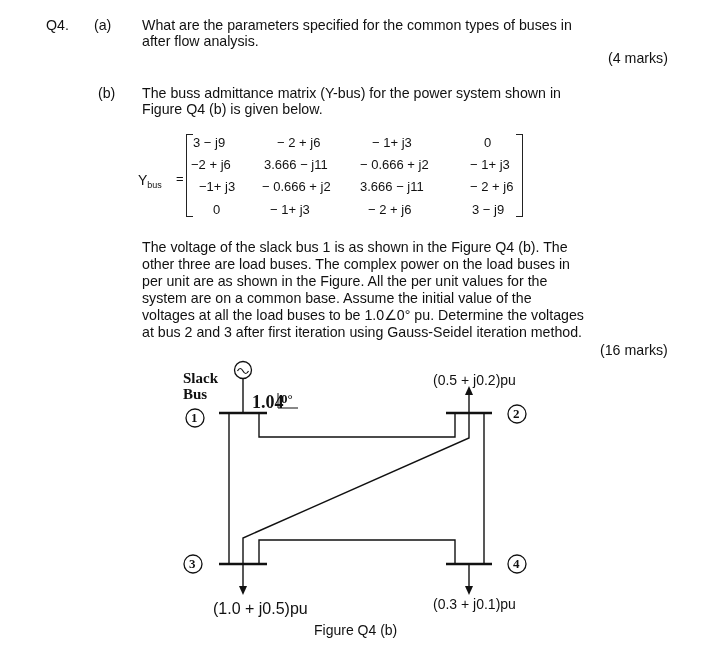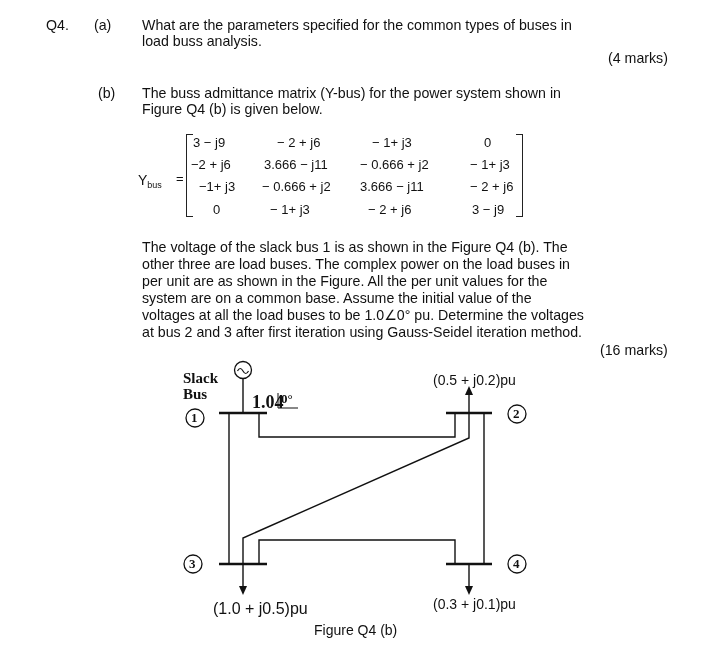--- a/index.html
+++ b/index.html
@@ -14,21 +14,21 @@
   .bracket { position:absolute; border:1px solid #222; width:6px; }
   .cell { position:absolute; font-size:13px; text-align:center; white-space:nowrap; }
   svg { position:absolute; left:0; top:0; }
 </style>
 </head>
 <body>
 
 <div class="abs txt" style="left:46px;top:17px;">Q4.</div>
 <div class="abs txt" style="left:94px;top:17px;">(a)</div>
 <div class="abs txt" style="left:142px;top:17px;">What are the parameters specified for the common types of buses in</div>
-<div class="abs txt" style="left:142px;top:33px;">load buss analysis.</div>
+<div class="abs txt" style="left:142px;top:33px;">after flow analysis.</div>
 <div class="abs txt" style="left:608px;top:50px;">(4 marks)</div>
 
 <div class="abs txt" style="left:98px;top:85px;">(b)</div>
 <div class="abs txt" style="left:142px;top:85px;">The buss admittance matrix (Y-bus) for the power system shown in</div>
 <div class="abs txt" style="left:142px;top:101px;">Figure Q4 (b) is given below.</div>
 
 <div>
   <div class="ylabel">
     <span>Y</span><sub>bus</sub>
   </div>

